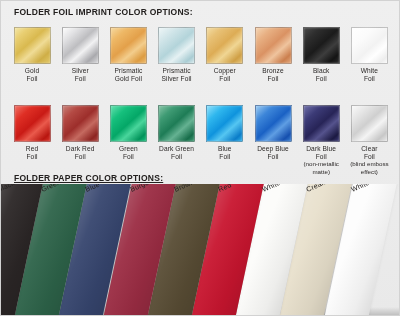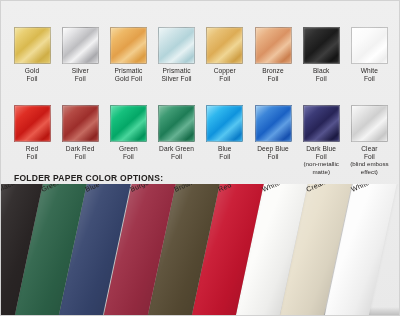--- a/index.html
+++ b/index.html
@@ -22,21 +22,21 @@
   .sec-title{
     position:absolute;
     left:13px;
     font-size:8.5px;
     font-weight:bold;
     letter-spacing:.25px;
     color:#23201f;
     white-space:nowrap;
   }
   #foil-title{top:6px;}
-  #paper-title{top:172px;}
+  #paper-title{top:172px;text-decoration:underline;}
 
   
   .foil-area{position:absolute;left:0;top:20px;width:400px;}
   .foil-row{position:relative;height:78px;}
   .foil-cell{
     position:absolute;
     width:48px;
     text-align:center;
   }
   .sw{
@@ -115,20 +115,21 @@
     position:absolute;left:0;bottom:0;width:400px;height:10px;
     background:linear-gradient(180deg,rgba(0,0,0,0) 0%,rgba(0,0,0,.22) 100%);
     pointer-events:none;
   }
 </style>
 </head>
 <body>
 
 <div class="page">
 
+  <div class="sec-title" id="foil-title">FOLDER FOIL IMPRINT COLOR OPTIONS:</div>
 
   <div class="foil-area">
     <div class="foil-row" id="foil-row-0">
         <div class="foil-cell" style="left: 7px; top: 6px;">
           <div class="sw f-gold"></div>
           <div class="sw-label">Gold<div>Foil</div></div>
         </div>
         <div class="foil-cell" style="left: 55.2px; top: 6px;">
           <div class="sw f-silver"></div>
           <div class="sw-label">Silver<div>Foil</div></div>

